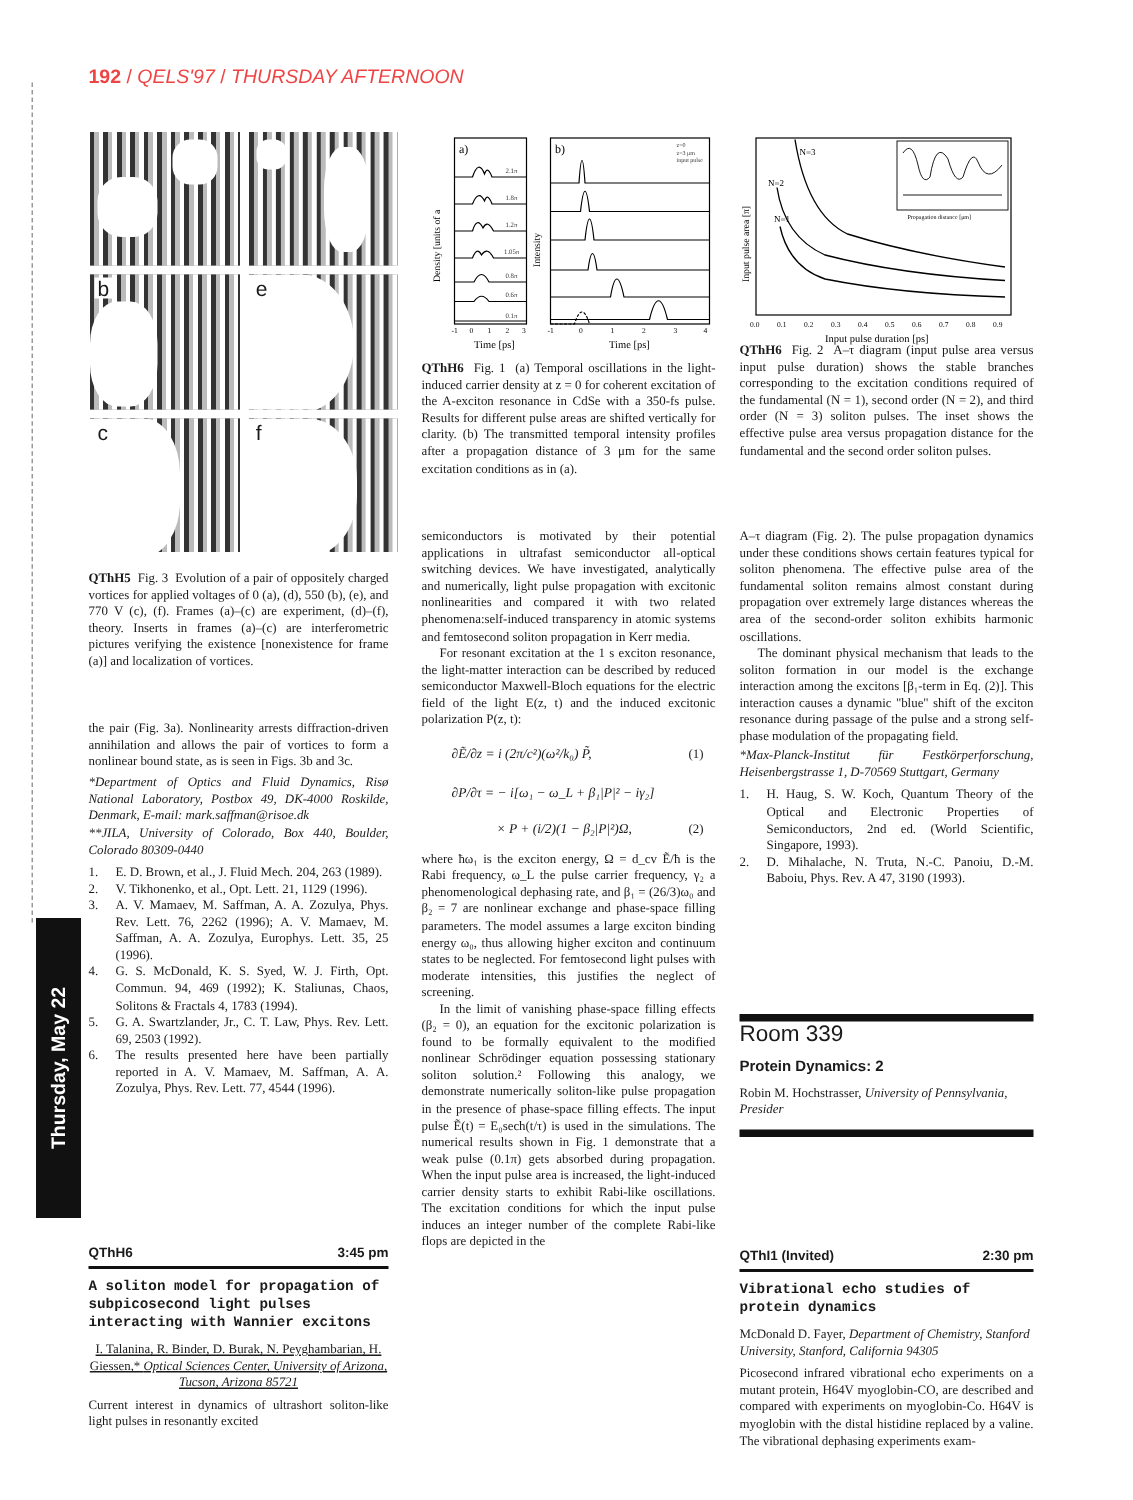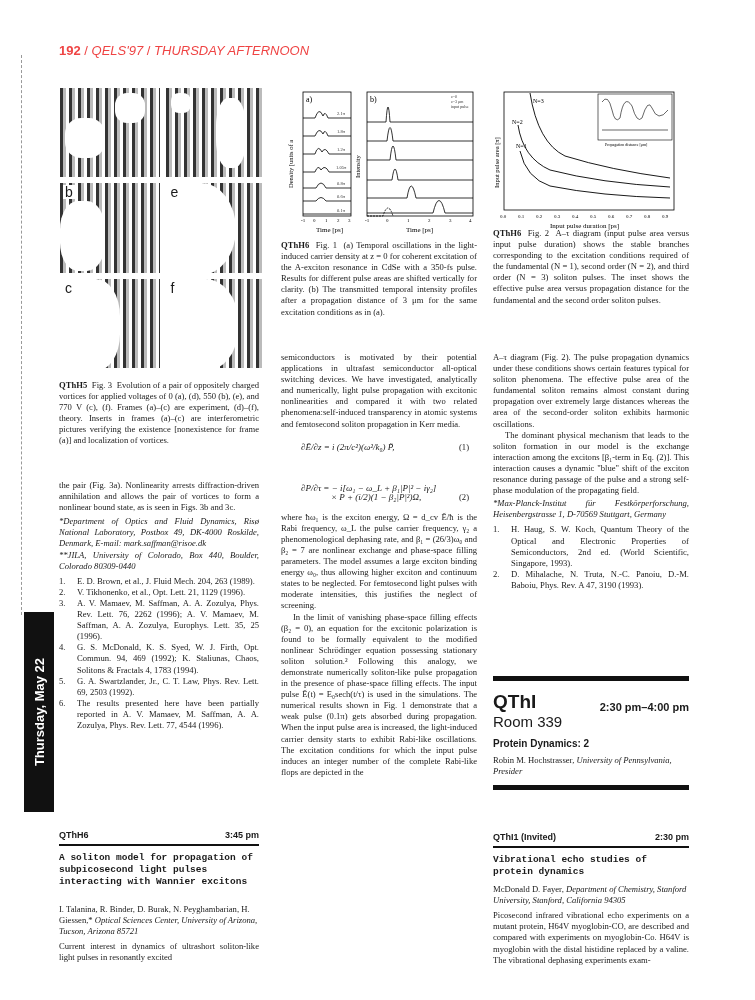--- a/index.html
+++ b/index.html
@@ -117,21 +117,21 @@
       </li>
   </ul>
 </div>
 
 <div class="col col1" style="top:830px;">
   <div class="talk-head">
       <span>QThH6</span>
       <span>3:45 pm</span>
     </div>
   <div class="talk-title">A soliton model for propagation of subpicosecond light pulses interacting with Wannier excitons</div>
-  <p style="margin-top:16px;text-align:left;"><span>I. Talanina, R. Binder, D. Burak, N. Peyghambarian, H. Giessen,* </span><span class="it">Optical Sciences Center, University of Arizona, Tucson, Arizona 85721</span></p>
+  <p style="margin-top:6px;text-align:center;text-decoration:underline;"><span>I. Talanina, R. Binder, D. Burak, N. Peyghambarian, H. Giessen,* </span><span class="it">Optical Sciences Center, University of Arizona, Tucson, Arizona 85721</span></p>
   <p style="margin-top:4px;">Current interest in dynamics of ultrashort soliton-like light pulses in resonantly excited</p>
 </div>
 
 <svg class="abs chart-svg" style="left:281px;top:88px;" width="196" height="150">
   <g>
     <rect x="22" y="4" width="48" height="124" fill="none" stroke="#000" stroke-width="0.8"></rect>
     <text x="25" y="14" font-size="8">a)</text>
     <g stroke="#000" fill="none" stroke-width="0.8">
       <path d="M22 30 L34 30 Q38 18 42 28 Q44 22 47 30 L70 30"></path>
       <path d="M22 48 L34 48 Q38 38 42 46 Q44 40 47 48 L70 48"></path>
@@ -189,26 +189,27 @@
     <text transform="translate(79,90) rotate(-90)" font-size="6.5">Intensity</text>
   </g>
 </svg>
 
 <div class="col col2" style="top:240px;">
   <p class="cap"><b>QThH6</b>&nbsp;&nbsp;<span>Fig. 1</span>&nbsp;&nbsp;<span>(a) Temporal oscillations in the light-induced carrier density at z = 0 for coherent excitation of the A-exciton resonance in CdSe with a 350-fs pulse. Results for different pulse areas are shifted vertically for clarity. (b) The transmitted temporal intensity profiles after a propagation distance of 3 μm for the same excitation conditions as in (a).</span></p>
 </div>
 
 <div class="col col2" style="top:352px;">
   <p>semiconductors is motivated by their potential applications in ultrafast semiconductor all-optical switching devices. We have investigated, analytically and numerically, light pulse propagation with excitonic nonlinearities and compared it with two related phenomena:self-induced transparency in atomic systems and femtosecond soliton propagation in Kerr media.</p>
+  <p class="indent">For resonant excitation at the 1 s exciton resonance, the light-matter interaction can be described by reduced semiconductor Maxwell-Bloch equations for the electric field of the light E(z, t) and the induced excitonic polarization P(z, t):</p>
   <div style="position:relative;height:28px;margin-top:4px;">
     <span class="eq" style="position:absolute;left:20px;top:8px;">∂Ẽ/∂z = i (2π/c²)(ω²/k₀) P̃,</span>
     <span style="position:absolute;right:8px;top:8px;">(1)</span>
   </div>
   <div style="position:relative;height:50px;">
-    <span class="eq" style="position:absolute;left:20px;top:21px;">∂P/∂τ = − i[ω₁ − ω_L + β₁|P|² − iγ₂]</span>
+    <span class="eq" style="position:absolute;left:20px;top:6px;">∂P/∂τ = − i[ω₁ − ω_L + β₁|P|² − iγ₂]</span>
     <span class="eq" style="position:absolute;left:50px;top:30px;">× P + (i/2)(1 − β₂|P|²)Ω,</span>
     <span style="position:absolute;right:8px;top:30px;">(2)</span>
   </div>
   <p>where ħω₁ is the exciton energy, Ω = d_cv Ẽ/ħ is the Rabi frequency, ω_L the pulse carrier frequency, γ₂ a phenomenological dephasing rate, and β₁ = (26/3)ω₀ and β₂ = 7 are nonlinear exchange and phase-space filling parameters. The model assumes a large exciton binding energy ω₀, thus allowing higher exciton and continuum states to be neglected. For femtosecond light pulses with moderate intensities, this justifies the neglect of screening.</p>
   <p class="indent">In the limit of vanishing phase-space filling effects (β₂ = 0), an equation for the excitonic polarization is found to be formally equivalent to the modified nonlinear Schrödinger equation possessing stationary soliton solution.² Following this analogy, we demonstrate numerically soliton-like pulse propagation in the presence of phase-space filling effects. The input pulse Ẽ(t) = E₀sech(t/τ) is used in the simulations. The numerical results shown in Fig. 1 demonstrate that a weak pulse (0.1π) gets absorbed during propagation. When the input pulse area is increased, the light-induced carrier density starts to exhibit Rabi-like oscillations. The excitation conditions for which the input pulse induces an integer number of the complete Rabi-like flops are depicted in the</p>
 </div>
 
 <svg class="abs chart-svg" style="left:490px;top:88px;" width="205" height="145">
   <rect x="14" y="4" width="170" height="118" fill="none" stroke="#000" stroke-width="0.8"></rect>
   <g stroke="#000" fill="none" stroke-width="0.9">
@@ -256,24 +257,20 @@
       </li>
     <li>
         <span class="n">2.</span>
         <span class="t">D. Mihalache, N. Truta, N.-C. Panoiu, D.-M. Baboiu, Phys. Rev. A 47, 3190 (1993).</span>
       </li>
   </ul>
 </div>
 
 <div class="abs session">
   <div class="session-bar"></div>
-  <div class="session-row">
-    <span class="session-code">QThI</span>
-    <span class="session-time">2:30 pm–4:00 pm</span>
-  </div>
   <div class="session-room">Room 339</div>
   <div class="session-title">Protein Dynamics: 2</div>
   <p style="font-size:8.6px;line-height:11px;margin-top:6px;"><span>Robin M. Hochstrasser, </span><span class="it">University of Pennsylvania, Presider</span></p>
   <div class="session-bar" style="margin-top:8px;"></div>
 </div>
 
 <div class="col col3" style="top:832px;">
   <div class="talk-head">
       <span>QThI1 (Invited)</span>
       <span>2:30 pm</span>

